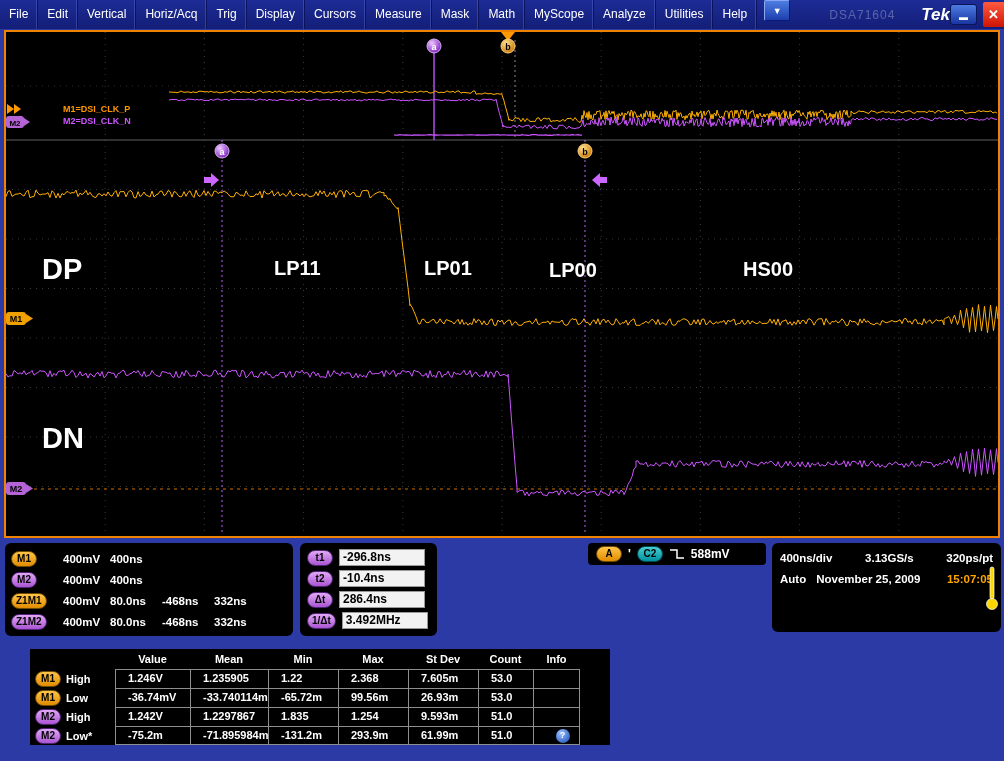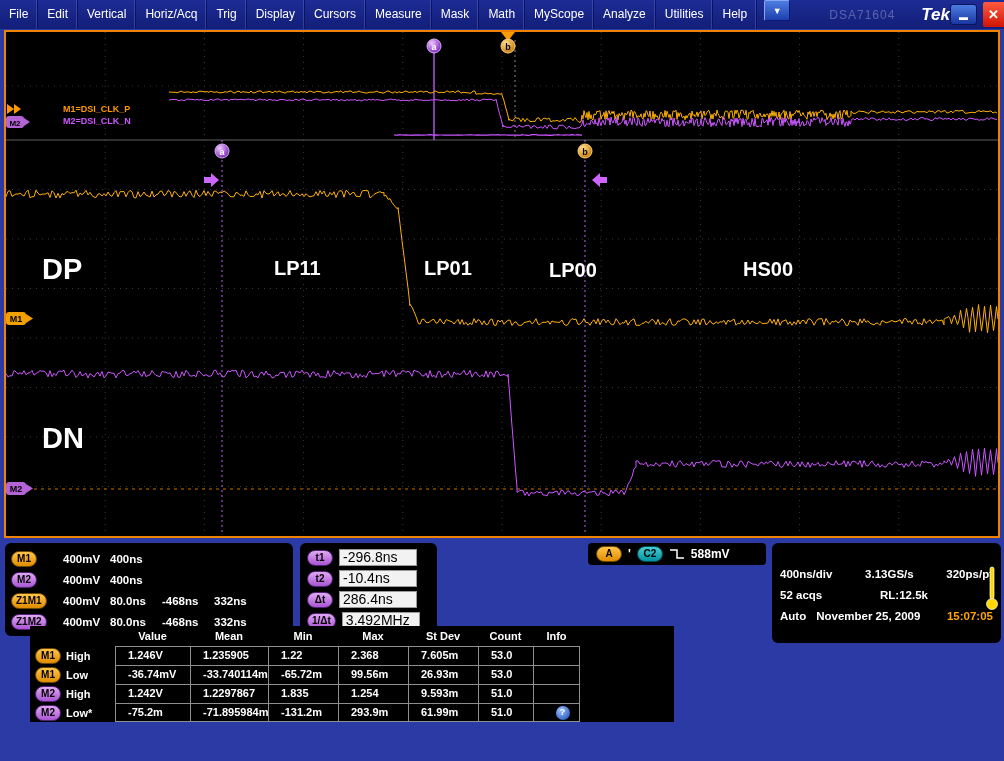--- a/index.html
+++ b/index.html
@@ -33,42 +33,42 @@
   .scope svg{display:block}
 
   
   .panel{position:absolute;background:#000;border-radius:6px;color:#fff}
   #panel-scales{left:5px;top:543px;width:288px;height:93px;padding:5px 0 0 6px}
   .scale-row{display:grid;grid-template-columns:52px 47px 52px 52px 50px;height:21px;
     align-items:center;font-size:11.5px;font-weight:bold}
   #panel-cursors{left:300px;top:543px;width:137px;height:93px;padding:4px 0 0 7px}
   .cursor-row{display:flex;align-items:center;height:21px;gap:6px}
   .cursor-row .val{background:#f2f2f2;color:#000;border:1px solid #999;
-    font-size:14px;font-weight:normal;width:78px;padding:0 3px;line-height:15px}
+    font-size:12px;font-weight:bold;width:86px;padding:0 3px;line-height:15px}
   #panel-trigger{left:588px;top:543px;width:178px;height:22px;border-radius:4px;
     display:flex;align-items:center;gap:6px;padding:0 8px;font-size:12px;font-weight:bold}
-  #panel-horiz{left:772px;top:543px;width:229px;height:100px;padding:20px 8px}
+  #panel-horiz{left:772px;top:543px;width:229px;height:89px;padding:4px 8px}
   .horiz-row{display:flex;align-items:center;height:21px;font-size:11.5px;font-weight:bold}
   .horiz-row.r1{justify-content:space-between}
   .stopped{color:#ff2020;font-size:12.5px}
   .acqs{width:100px}
   .auto-lbl{margin-right:10px}
   .time-lbl{margin-left:auto;color:#ffa500}
   .thermo{position:absolute;right:3px;top:22px}
 
   
   .badge{display:inline-block;min-width:26px;text-align:center;padding:1px 4px;
     border-radius:8px;font-size:10px;font-weight:bold;color:#000;line-height:12px}
   .badge.orange{background:linear-gradient(#ffc549,#e18c00);border:1px solid #6e4a00}
   .badge.purple{background:linear-gradient(#e0a8f4,#aa55d2);border:1px solid #512478}
   .badge.teal{background:linear-gradient(#49cdd5,#00929f);border:1px solid #004c55}
   .prime{color:#fff;font-weight:bold}
 
   
-  .mtable{position:absolute;left:30px;top:626px;width:644px;background:#000;color:#fff}
+  .mtable{position:absolute;left:30px;top:649px;width:580px;background:#000;color:#fff}
   .mtable .hdr,.mtable .trow{display:grid;
     grid-template-columns:85px 75px 78px 70px 70px 70px 55px 47px}
   .mtable .hdr{height:20px;align-items:center;font-weight:bold;font-size:11px}
   .mtable .hdr span{text-align:center}
   .mtable .trow{height:19px;font-size:11px;font-weight:bold}
   .mtable .cell{border-left:1px solid #8e8e8e;border-top:1px solid #8e8e8e;
     line-height:17px;padding-left:12px;overflow:hidden;white-space:nowrap}
   .mtable .trow .cell:last-child{border-right:1px solid #8e8e8e}
   .mtable .trow:last-child .cell{border-bottom:1px solid #8e8e8e}
   .labelcell{display:flex;align-items:center;gap:5px;padding-left:5px;height:19px}
@@ -273,24 +273,20 @@
   <span>588mV</span>
 </div>
 
 <div class="panel" id="panel-horiz">
   <div class="horiz-row r1">
     <span>400ns/div</span>
     <span>3.13GS/s</span>
     <span>320ps/pt</span>
   </div>
   <div class="horiz-row">
-    <span class="acqs">52 acqs</span>
-    <span>RL:12.5k</span>
-  </div>
-  <div class="horiz-row">
     <span class="auto-lbl">Auto</span>
     <span>November 25, 2009</span>
     <span class="time-lbl">15:07:05</span>
   </div>
   <svg class="thermo" width="13" height="46">
     <rect x="5" y="2" width="4" height="32" rx="2" fill="#ffd700" stroke="#fff" stroke-width="0.7"></rect>
     <circle cx="7" cy="39" r="5.5" fill="#ffd700" stroke="#fff" stroke-width="0.7"></circle>
   </svg>
 </div>
 

